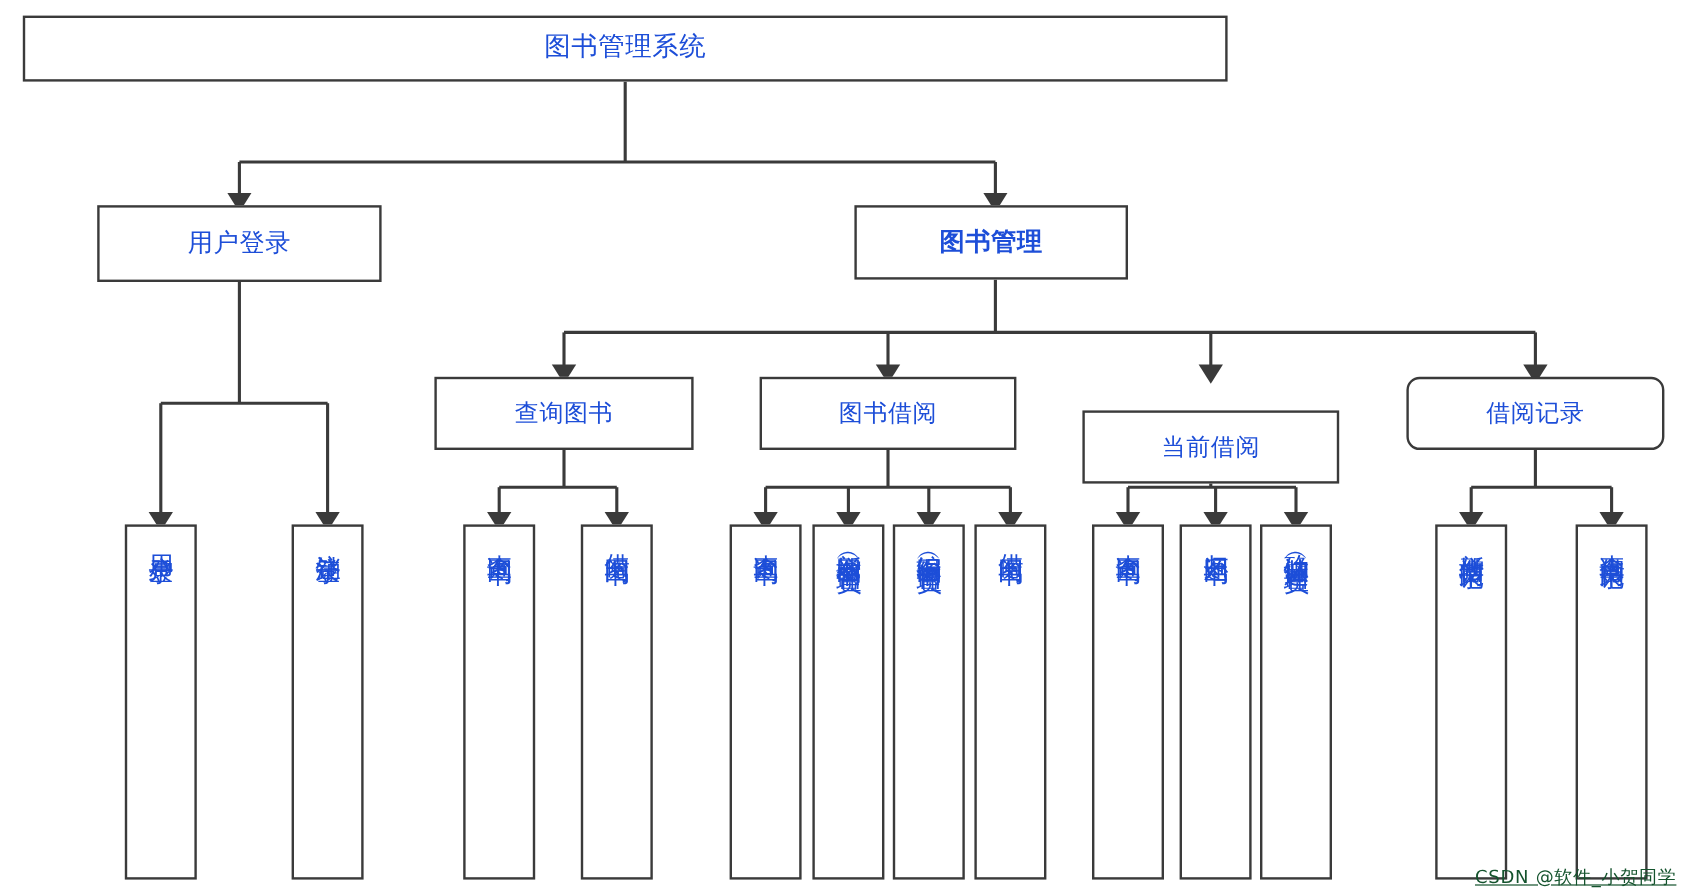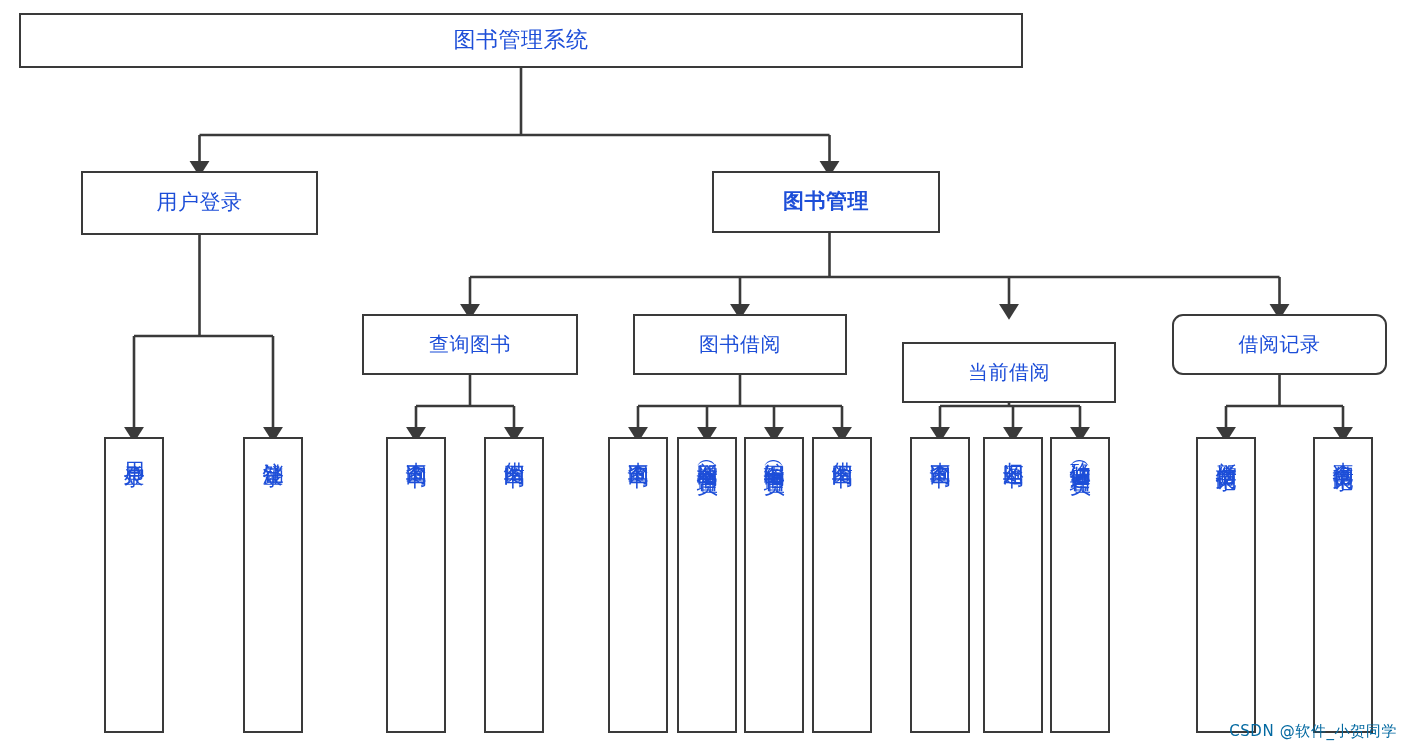--- a/index.html
+++ b/index.html
@@ -6,21 +6,21 @@
   body{width:1405px;height:747px;overflow:hidden;font-family:"DejaVu Sans","Liberation Sans",sans-serif;}
   #diagram-root{position:relative;width:1405px;height:747px;background:#fff;}
   .node{position:absolute;background:#ffffff;border:2.5px solid #3a3a3a;box-sizing:border-box;display:flex;align-items:center;justify-content:center;}
   .node-label{color:#1d4ed8;font-size:21px;line-height:1.12;letter-spacing:.5px;text-align:center;white-space:pre;}
   .node.vertical{align-items:flex-start;padding-top:6px;}
   .node.vertical .node-label{writing-mode:vertical-rl;text-orientation:upright;font-size:21px;line-height:1.08;letter-spacing:2px;white-space:normal;}
   .node.root .node-label{font-size:22px;}
   .node.level1 .node-label{font-size:21px;}
   .node.level2 .node-label{font-size:20px;}
   svg.edges{position:absolute;left:0;top:0;width:1405px;height:747px;pointer-events:none;}
-  .watermark{position:absolute;right:8px;bottom:6px;color:#0369a1;font-size:15px;letter-spacing:.6px;white-space:nowrap;}
+  .watermark{position:absolute;right:8px;bottom:6px;color:#14532d;font-size:15px;letter-spacing:.6px;white-space:nowrap;text-decoration:underline;}
 </style>
 </head>
 <body>
 
 <div id="diagram-root">
   <svg class="edges" id="edge-layer" xmlns="http://www.w3.org/2000/svg">
     <defs>
       <marker id="arrowhead" markerWidth="9" markerHeight="9" refX="3.2" refY="4.5" orient="auto" markerUnits="strokeWidth">
         <path d="M0,0.6 L0,8.4 L6.2,4.5 z" fill="#3a3a3a"></path>
       </marker>

